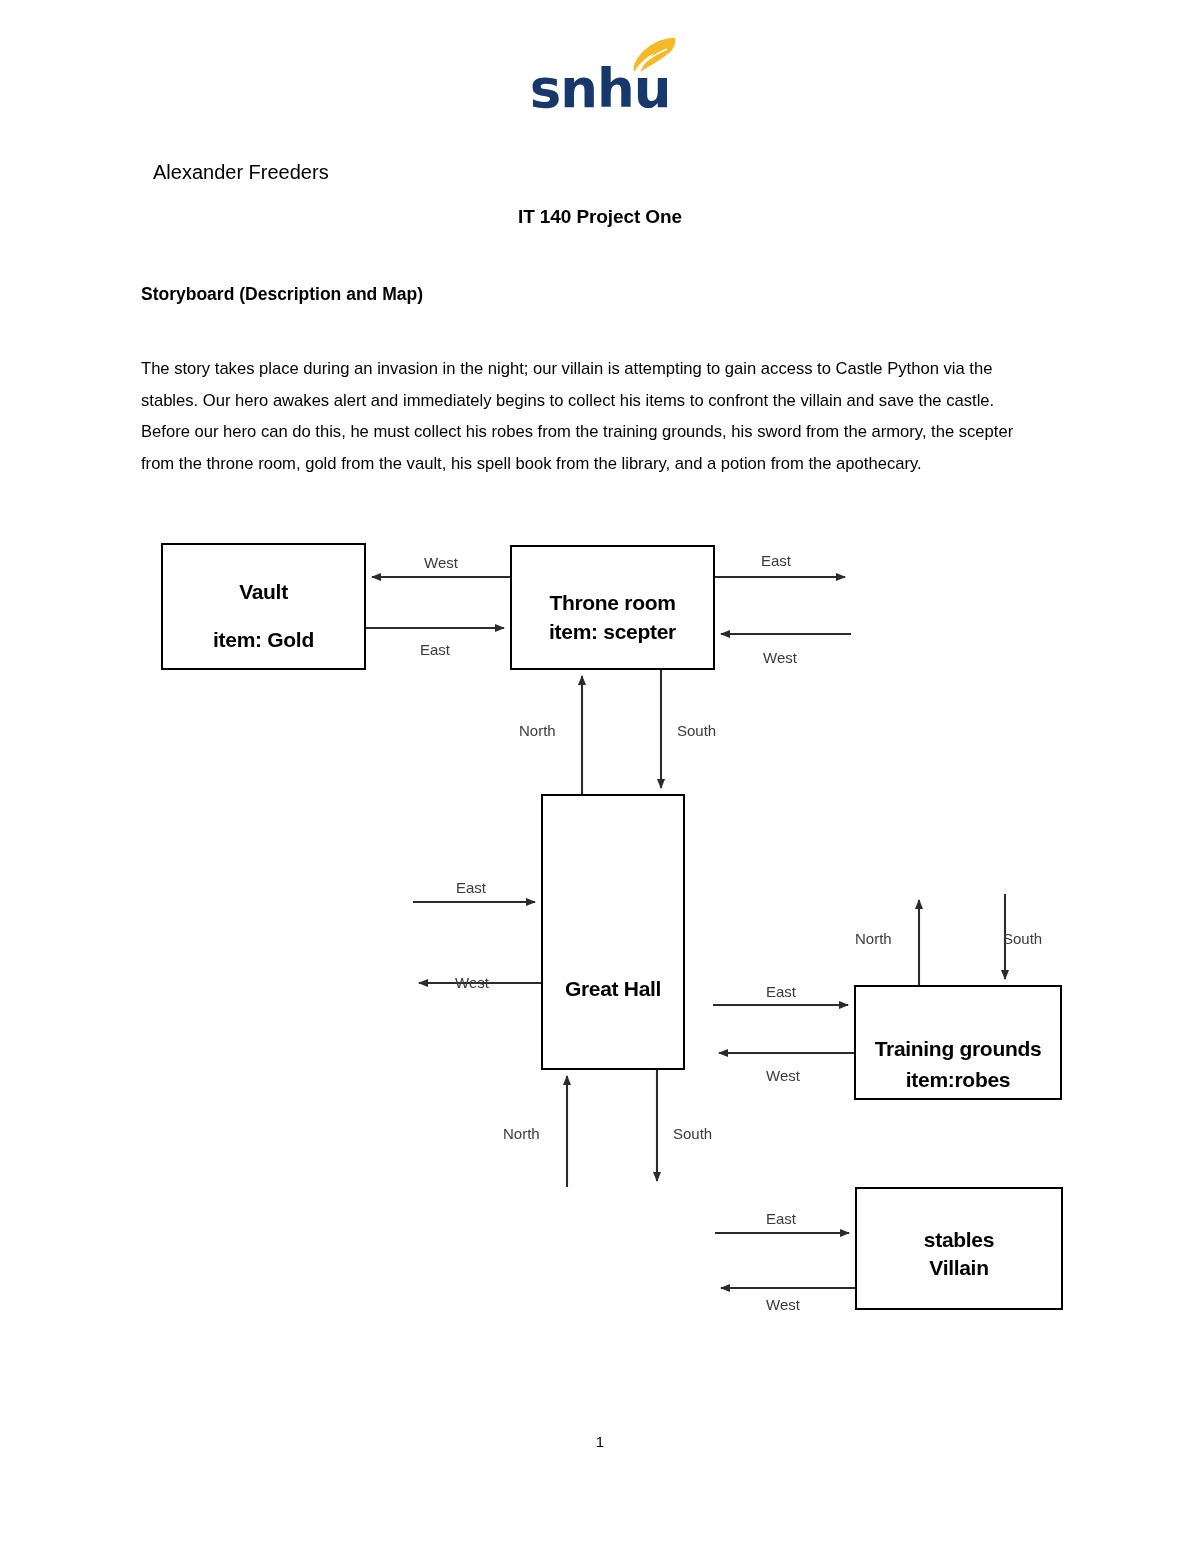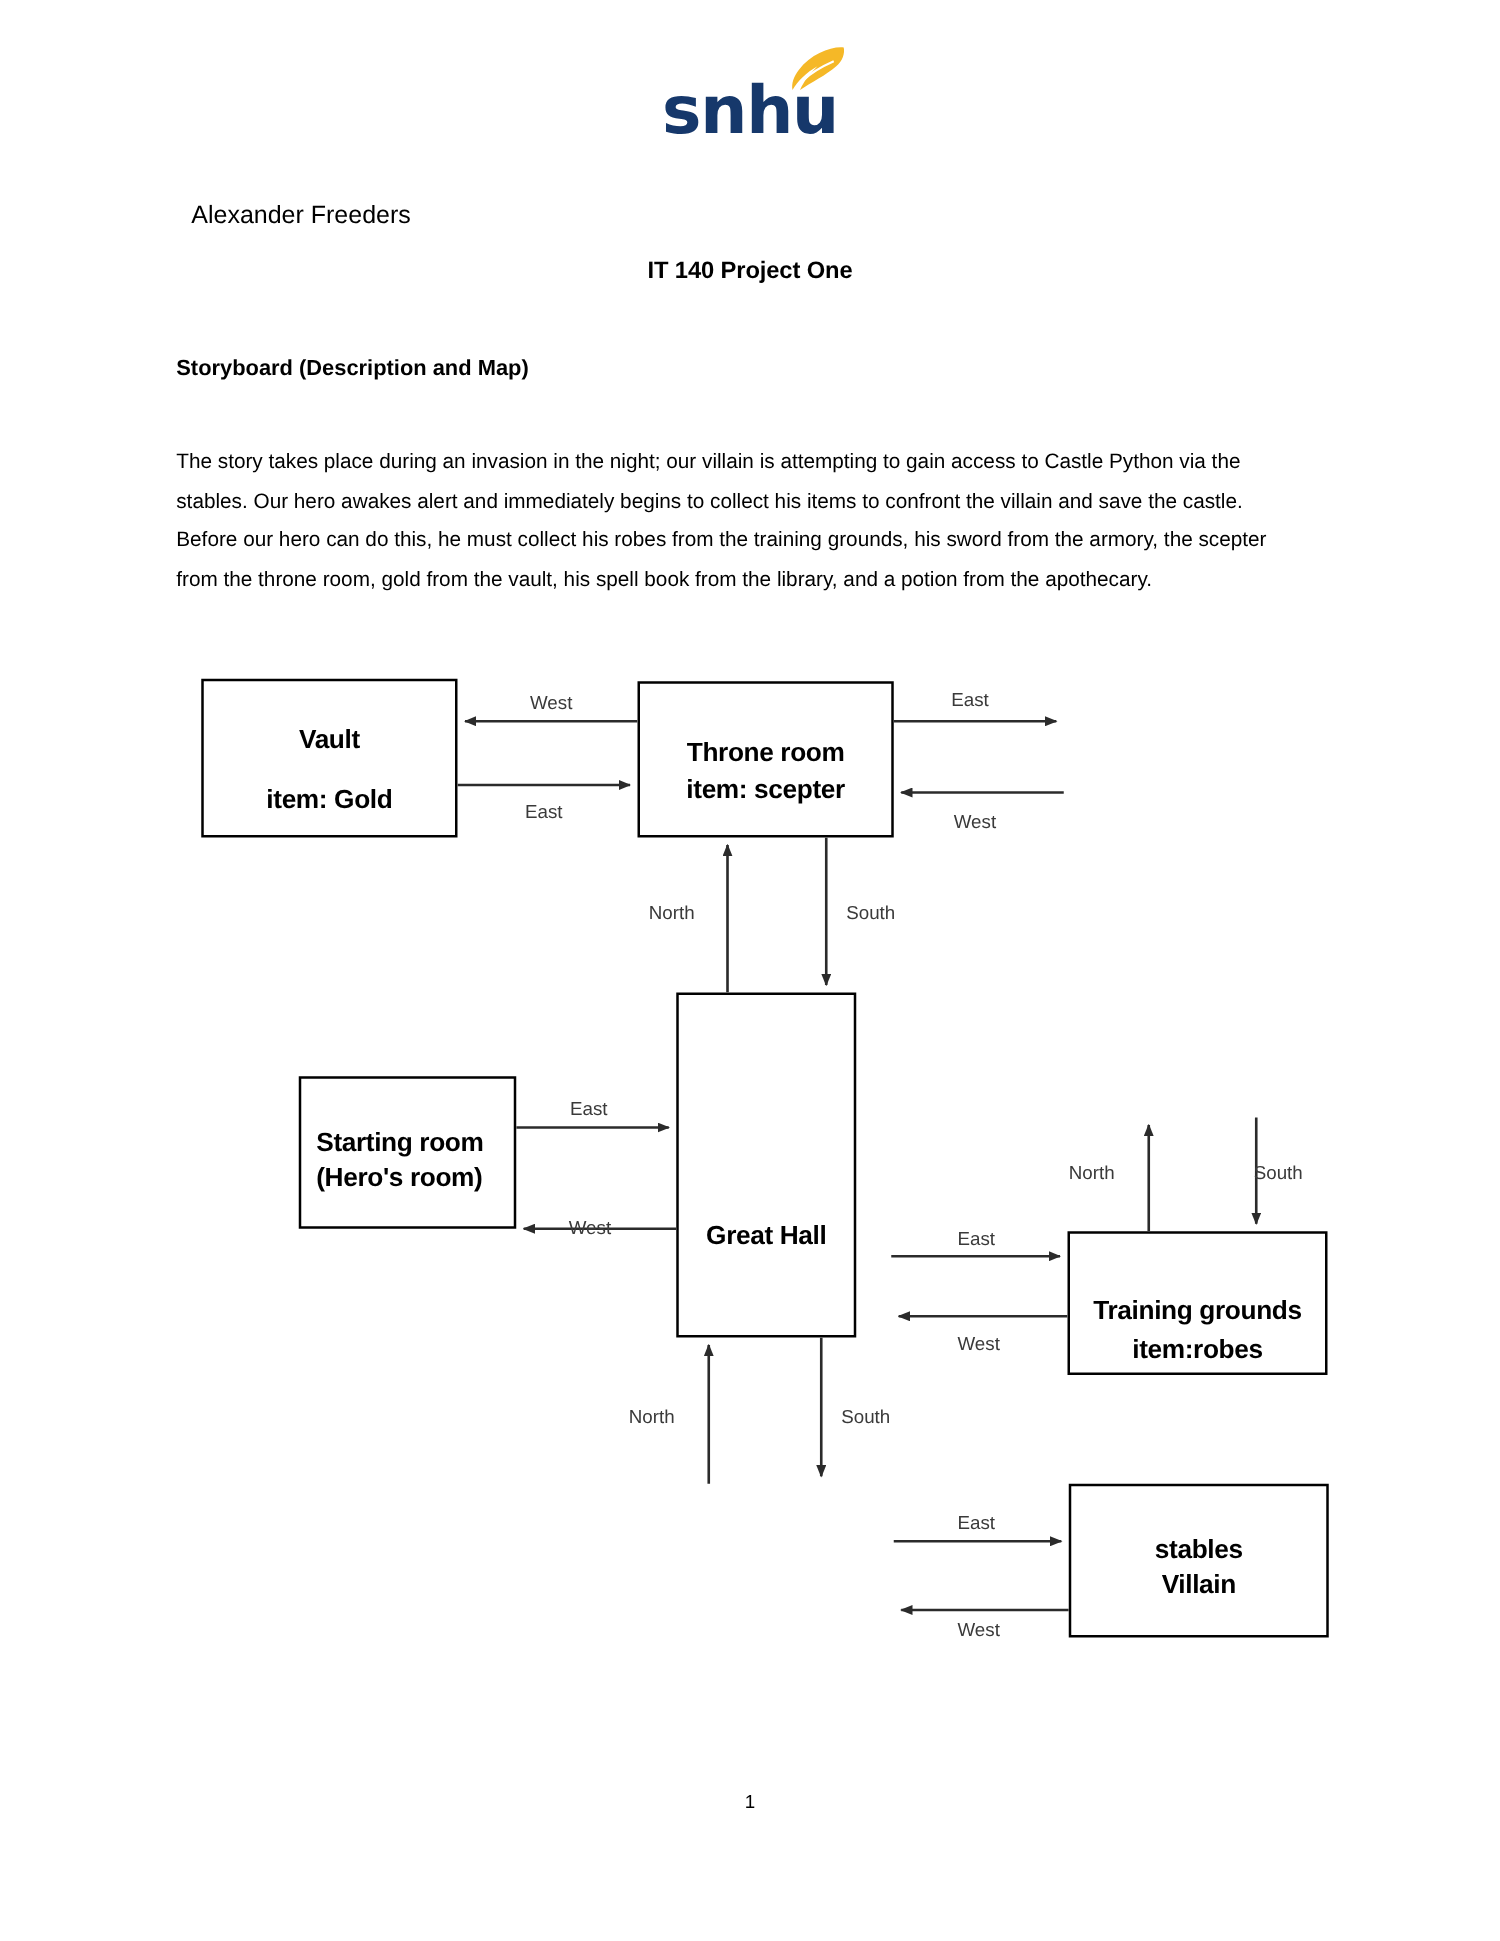--- a/index.html
+++ b/index.html
@@ -247,24 +247,20 @@
   <div class="room-box" id="box-throne">
     <span class="room-line">Throne room</span>
     <span class="room-line">item: scepter</span>
   </div>
 
 
   <div class="room-box" id="box-greathall">
     <span class="room-line">Great Hall</span>
   </div>
 
-  <div class="room-box" id="box-starting">
-    <span class="room-line">Starting room</span>
-    <span class="room-line">(Hero's room)</span>
-  </div>
 
 
   <div class="room-box" id="box-training">
     <span class="room-line">Training grounds</span>
     <span class="room-line">item:robes</span>
   </div>
 
 
   <div class="room-box" id="box-stables">
     <span class="room-line">stables</span>

